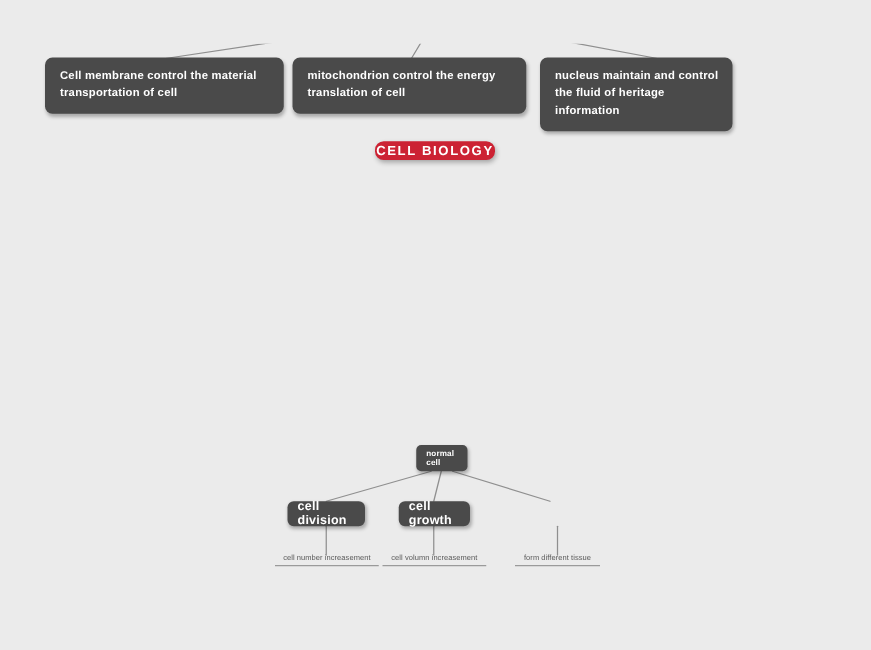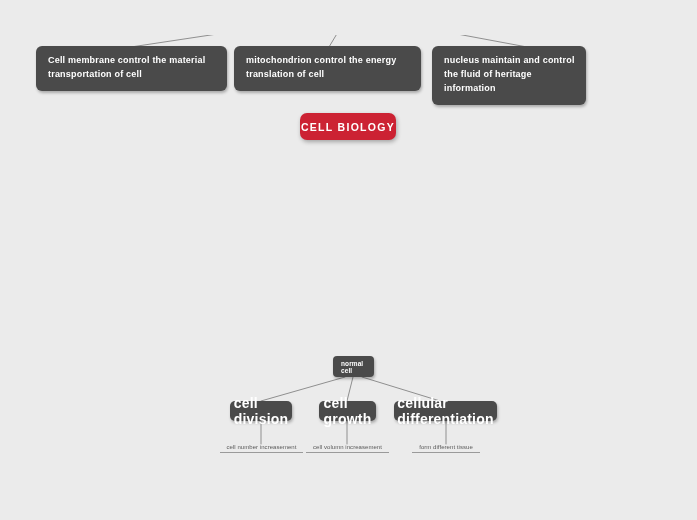--- a/index.html
+++ b/index.html
@@ -61,21 +61,21 @@
     font-size: 10.5px;
     letter-spacing: 1.3px;
     box-shadow: 1px 2px 4px rgba(0,0,0,0.3);
   }
 
   
   .pill-node {
     display: flex;
     align-items: center;
     justify-content: center;
-    font-size: 14px;
+    font-size: 10px;
     border-radius: 5px;
     padding: 0 8px;
   }
   .pill-node.small {
     font-size: 6.5px;
     border-radius: 4px;
     letter-spacing: 0.1px;
   }
 
   
@@ -126,39 +126,36 @@
   </div>
 
   <div class="node topic-box" style="left:234px; top:11px; width:187px;">
     <span>mitochondrion control the energy translation of cell</span>
   </div>
 
   <div class="node topic-box" style="left:432px; top:11px; width:154px;">
     <span>nucleus maintain and control the fluid of heritage information</span>
   </div>
 
-  <div class="node root-node" style="left:300px; top:78px; width:96px; height:27px;align-items:center;">
+  <div class="node root-node" style="left:300px; top:78px; width:96px; height:15px;align-items:center;">
     <span>CELL BIOLOGY</span>
   </div>
 
   <div class="node pill-node small" style="left:333px; top:321px; width:41px; height:21px;">
     <span>normal cell</span>
   </div>
 
   <div class="node pill-node" style="left:230px; top:366px; width:62px; height:20px;">
     <span>cell division</span>
   </div>
 
   <div class="node pill-node" style="left:319px; top:366px; width:57px; height:20px;">
     <span>cell growth</span>
   </div>
 
-  <div class="node pill-node" style="left:394px; top:366px; width:103px; height:20px;">
-    <span>cellular differentiation</span>
-  </div>
 
   <div class="leaf" style="left:220px; top:409px; width:83px;">
     <span>cell number increasement</span>
   </div>
 
   <div class="leaf" style="left:306px; top:409px; width:83px;">
     <span>cell volumn increasement</span>
   </div>
 
   <div class="leaf" style="left:412px; top:409px; width:68px;">

